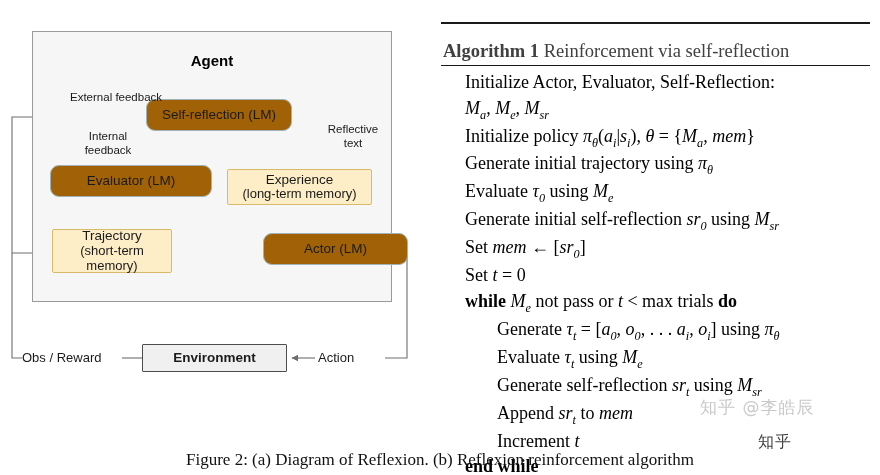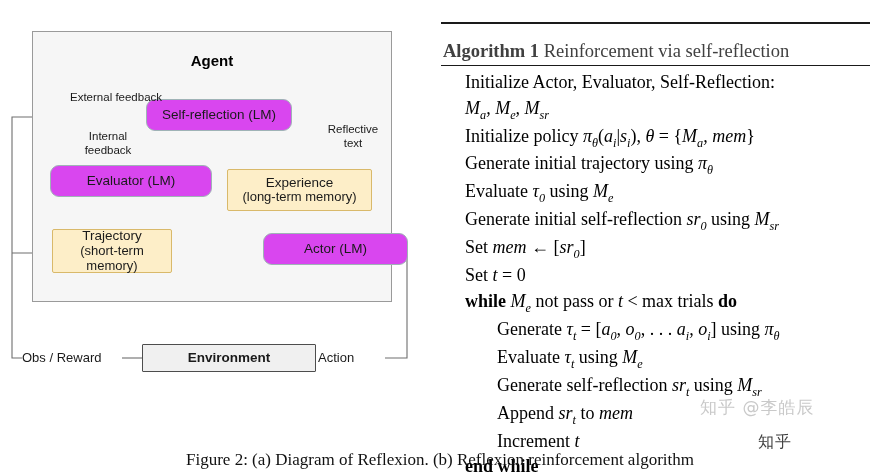--- a/index.html
+++ b/index.html
@@ -48,44 +48,44 @@
     display: flex;
     flex-direction: column;
     align-items: center;
     justify-content: center;
     text-align: center;
     font-size: 13.5px;
     color: #1a1a1a;
     line-height: 1.15;
   }
   .node.blue {
-    background: #d946ef;
+    background: #a16207;
     border: 1px solid #9fb3b6;
     border-radius: 9px;
   }
   .node.yellow {
     background: #fdeec8;
     border: 1px solid #d9b96a;
     border-radius: 2px;
   }
   .node.gray {
     background: #f0f0f0;
     border: 1px solid #4d4d4d;
     border-radius: 1px;
     font-weight: bold;
     font-size: 13.5px;
   }
   .node .sub { font-size: 13px; }
 
   #node-self-reflection { left: 146px; top: 99px; width: 146px; height: 32px; }
   #node-evaluator       { left: 50px;  top: 165px; width: 162px; height: 32px; }
-  #node-experience      { left: 227px; top: 169px; width: 145px; height: 42px; }
+  #node-experience      { left: 227px; top: 169px; width: 145px; height: 36px; }
   #node-trajectory      { left: 52px;  top: 229px; width: 120px; height: 44px; }
   #node-actor           { left: 227px; top: 233px; width: 145px; height: 32px; margin-left: 36px; }
-  #node-environment     { left: 142px; top: 344px; width: 174px; height: 28px; }
+  #node-environment     { left: 142px; top: 344px; width: 145px; height: 28px; }
 
   .edge-label {
     position: absolute;
     font-size: 11.5px;
     color: #1a1a1a;
     line-height: 1.2;
     text-align: center;
     white-space: pre-line;
   }
   #label-external { left: 70px;  top: 91px;  width: 130px; text-align: left; }

